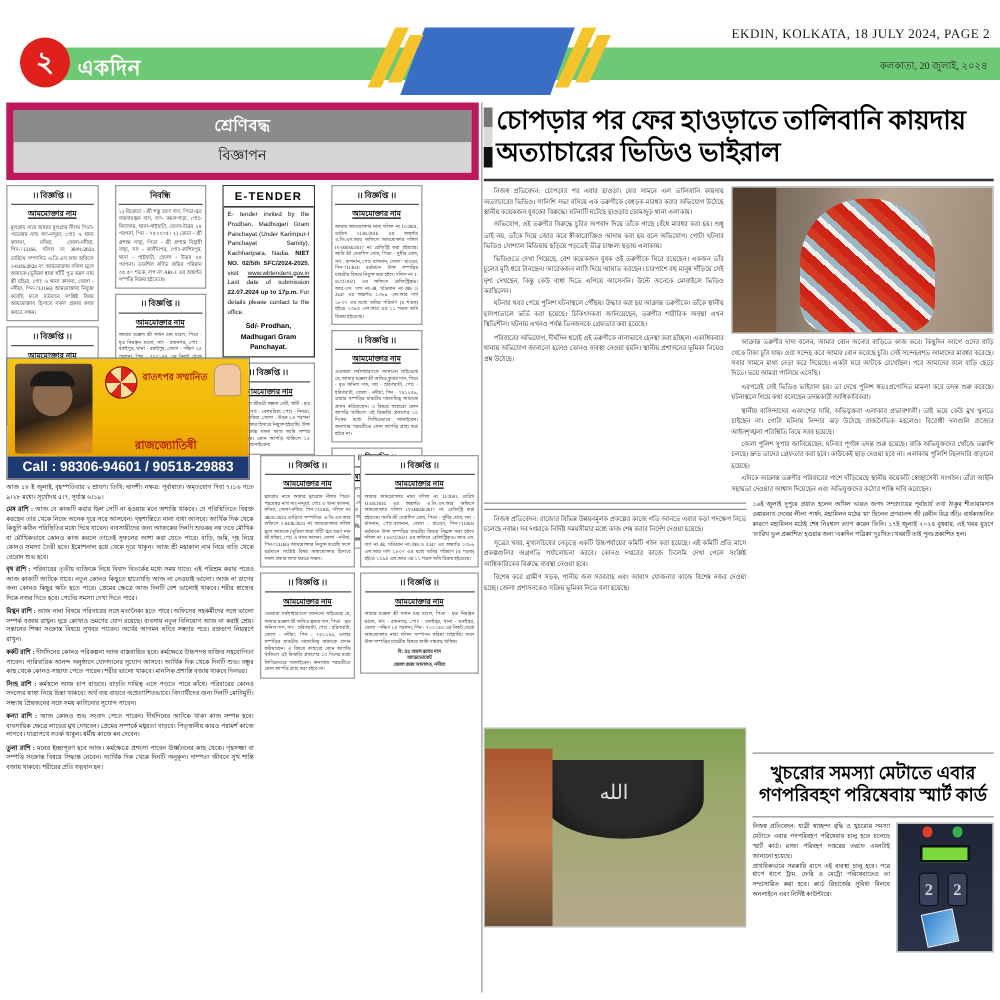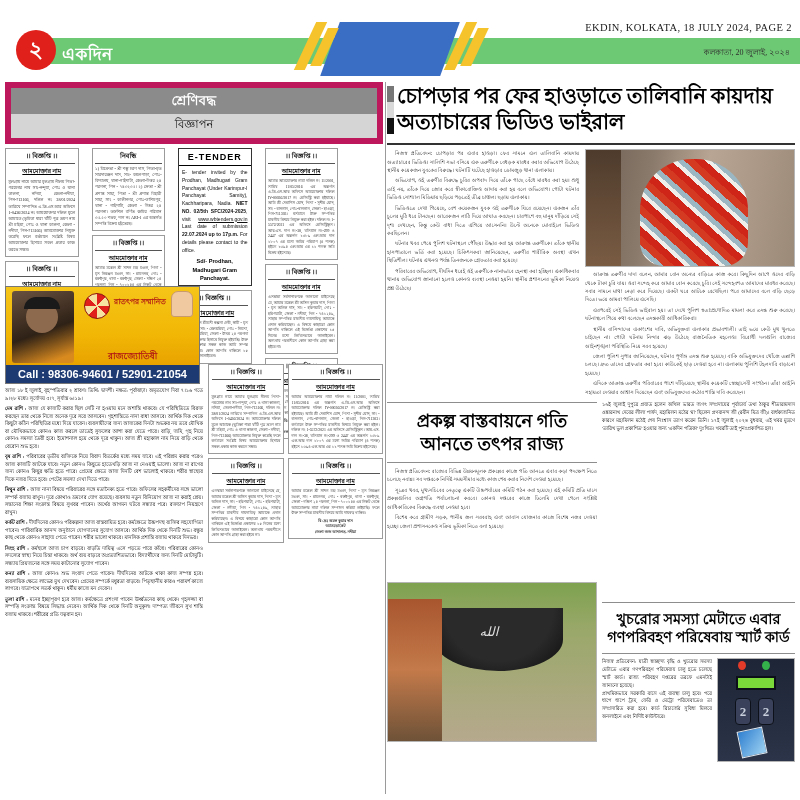--- a/index.html
+++ b/index.html
@@ -209,21 +209,21 @@
   }
 
   
   .photo-street { height: 160px; background: linear-gradient(180deg,#7ea24f 0%, #9aa86a 30%, #b6a98d 100%); }
   .photo-street:before {
     content:""; position:absolute; left:22%; top:16%; width:62%; height:40%;
     background: radial-gradient(ellipse at 50% 0%, #2a2a2a 0 60%, #0d0d0d 100%);
     border-radius: 0 0 60% 60%;
   }
   .photo-street .arabic {
-    position:absolute; left:44%; top:26%; color:#ddd; font-size: 13px; z-index:3;font-style:italic;
+    position:absolute; left:44%; top:26%; color:#ddd; font-size: 16px; z-index:3;
   }
   .photo-street:after {
     content:""; position:absolute; left:0; top:10%; width:26%; height:90%;
     background: linear-gradient(180deg,#a8562e 0%, #c47a4a 50%, #6e5238 100%);
   }
 
   
   .photo-card { height: 104px; background: linear-gradient(180deg,#1d2536 0%, #2b3448 100%); }
   .photo-card .screen {
     position:absolute; left: 24%; top: 16%; width: 52%; height: 14%;
@@ -356,21 +356,21 @@
 
       <div style="position:absolute; left:0; top:200px; width:198px;">
         <div class="astro-ad">
           <div class="astro-top">
             <div class="astro-face"></div>
             <div class="astro-wheel"></div>
             <div class="astro-tagline">রাতৎপর সম্মানিত</div>
             <div class="astro-hand"></div>
             <div class="astro-rajjo">রাজজ্যোতিষী</div>
           </div>
-          <div class="astro-call">Call : 98306-94601 / 52901-21054</div>
+          <div class="astro-call">Call : 98306-94601 / 90518-29883</div>
         </div>
 
         <div class="horo-date">আজ ১৮ ই জুলাই, বৃহস্পতিবার ২ শ্রাবণ। তিথি: দ্বাদশী। নক্ষত্র: পূর্বাষাঢ়া। অমৃতযোগ দিবা ৭।১৬ গতে ৯।২৮ মধ্যে। সূর্যোদয় ৫।৭, সূর্যাস্ত ৬।১৯।</div>
         <div id="horo-list">
             <div class="horo-sign"><b>মেষ রাশি : </b><span>আজ যে কাজটি করার ছিল সেটি না হওয়ায় মনে অশান্তি থাকবে। যে পরিস্থিতিতে বিরক্ত করছেন তার থেকে নিজে অনেক দূরে সরে আসবেন। গৃহশান্তিতে নানা বাধা আসবে। আর্থিক দিক থেকে কিছুটা কঠিন পরিস্থিতির মধ্যে দিয়ে যাবেন। ব্যবসায়ীদের জন্য আজকের দিনটা শুভকর নয় তবে মৌখিক বা মৌখিকভাবে কোনও কাজ করলে তাতেই সুফলের আশা করা যেতে পারে। বাড়ি, জমি, গৃহ নিয়ে কোনও সমস্যা তৈরী হবে। ইমোশনাল হয়ে থেকে দূরে থাকুন। আজ শ্রী মহাকাল নাম নিয়ে বাড়ি থেকে বেরোন শুভ হবে।</span></div>
             <div class="horo-sign"><b>বৃষ রাশি : </b><span>পরিবারের তৃতীয় ব্যক্তিকে নিয়ে বিবাদ বিতর্কের মধ্যে সময় যাবে। এই পরিশ্রম করার পরেও আজ কাজটি আটকে যাবে। নতুন কোনও কিছুতে হাতেখড়ি আজ না নেওয়াই ভালো। আজ না রাগের জন্য কোনও কিছুর ক্ষতি হতে পারে। প্রেমের ক্ষেত্রে আজ দিনটি বেশ ভালোই থাকবে। শরীর স্বাস্থ্যের দিকে নজর দিতে হবে। পেটের সমস্যা দেখা দিতে পারে।</span></div>
             <div class="horo-sign"><b>মিথুন রাশি : </b><span>আজ নানা বিষয়ে পরিবারের সঙ্গে মতানৈক্য হতে পারে। অফিসের সহকর্মীদের সঙ্গে ভালো সম্পর্ক বজায় রাখুন। দূরে কোথাও ভ্রমণের যোগ রয়েছে। ব্যবসায় নতুন বিনিয়োগ আজ না করাই শ্রেয়। সন্তানের শিক্ষা সংক্রান্ত বিষয়ে সুখবর পাবেন। অর্থের আগমন ঘটবে সন্ধ্যার পরে। রক্তচাপ নিয়ন্ত্রণে রাখুন।</span></div>
             <div class="horo-sign"><b>কর্কট রাশি : </b><span>দীর্ঘদিনের কোনও পরিকল্পনা আজ বাস্তবায়িত হবে। কর্মক্ষেত্রে উচ্চপদস্থ ব্যক্তির সহযোগিতা পাবেন। পারিবারিক আনন্দ অনুষ্ঠানে যোগদানের সুযোগ আসবে। আর্থিক দিক থেকে দিনটি শুভ। বন্ধুর কাছ থেকে কোনও সাহায্য পেতে পারেন। শরীর ভালো থাকবে। মানসিক প্রশান্তি বজায় থাকবে দিনভর।</span></div>
             <div class="horo-sign"><b>সিংহ রাশি : </b><span>কর্মস্থলে আজ চাপ বাড়বে। বাড়তি দায়িত্ব এসে পড়তে পারে কাঁধে। পরিবারের কোনও সদস্যের স্বাস্থ্য নিয়ে চিন্তা থাকবে। অর্থ ব্যয় বাড়বে অপ্রত্যাশিতভাবে। বিদ্যার্থীদের জন্য দিনটি মোটামুটি। সন্ধ্যায় প্রিয়জনের সঙ্গে সময় কাটানোর সুযোগ পাবেন।</span></div>
             <div class="horo-sign"><b>কন্যা রাশি : </b><span>আজ কোনও শুভ সংবাদ পেতে পারেন। দীর্ঘদিনের আটকে থাকা কাজ সম্পন্ন হবে। ব্যবসায়িক ক্ষেত্রে লাভের মুখ দেখবেন। প্রেমের সম্পর্কে মধুরতা বাড়বে। পিতৃস্থানীয় কারও পরামর্শ কাজে লাগবে। যাত্রাপথে সতর্ক থাকুন। ধর্মীয় কাজে মন দেবেন।</span></div>
@@ -431,21 +431,20 @@
               <p>এরপরেই সেই ভিডিও ভাইরাল হয়। তা দেখে পুলিশ স্বতঃপ্রণোদিত মামলা করে তদন্ত শুরু করেছে। ঘটনাস্থলে গিয়ে কথা বলেছেন তদন্তকারী আধিকারিকরা।</p>
               <p>স্থানীয় বাসিন্দাদের একাংশের দাবি, অভিযুক্তরা এলাকার প্রভাবশালী। তাই ভয়ে কেউ মুখ খুলতে চাইছেন না। গোটা ঘটনায় নিন্দার ঝড় উঠেছে রাজনৈতিক মহলেও। বিরোধী দলগুলি রাজ্যের আইনশৃঙ্খলা পরিস্থিতি নিয়ে সরব হয়েছে।</p>
               <p>জেলা পুলিশ সুপার জানিয়েছেন, ঘটনার পূর্ণাঙ্গ তদন্ত শুরু হয়েছে। বাকি অভিযুক্তদের খোঁজে তল্লাশি চলছে। দ্রুত তাদের গ্রেফতার করা হবে। কাউকেই ছাড় দেওয়া হবে না। এলাকায় পুলিশি টহলদারি বাড়ানো হয়েছে।</p>
               <p>এদিকে আক্রান্ত তরুণীর পরিবারের পাশে দাঁড়িয়েছে স্থানীয় কয়েকটি স্বেচ্ছাসেবী সংগঠন। তাঁরা আইনি সহায়তা দেওয়ার আশ্বাস দিয়েছেন এবং অভিযুক্তদের কঠোর শাস্তি দাবি করেছেন।</p>
             </div>
         </div>
       </div>
 
       <div style="position:absolute; left:0; top:316px; width:210px;">
         <div class="rule"></div>
-        <div class="sec-headline">প্রকল্প বাস্তবায়নে গতি আনতে তৎপর রাজ্য</div>
         <div class="rule"></div>
         <div class="news-txt" style="margin-top:3px" id="second-body">
             <p>নিজস্ব প্রতিবেদন: রাজ্যের বিভিন্ন উন্নয়নমূলক প্রকল্পের কাজে গতি আনতে এবার কড়া পদক্ষেপ নিতে চলেছে নবান্ন। সব দপ্তরকে নির্দিষ্ট সময়সীমার মধ্যে কাজ শেষ করার নির্দেশ দেওয়া হয়েছে।</p>
             <p>সূত্রের খবর, মুখ্যসচিবের নেতৃত্বে একটি উচ্চপর্যায়ের কমিটি গঠন করা হয়েছে। এই কমিটি প্রতি মাসে প্রকল্পগুলির অগ্রগতি পর্যালোচনা করবে। কোনও দপ্তরের কাজে ঢিলেমি দেখা গেলে সংশ্লিষ্ট আধিকারিকের বিরুদ্ধে ব্যবস্থা নেওয়া হবে।</p>
             <p>বিশেষ করে গ্রামীণ সড়ক, পানীয় জল সরবরাহ এবং আবাস যোজনার কাজে বিশেষ নজর দেওয়া হচ্ছে। জেলা প্রশাসনকেও সক্রিয় ভূমিকা নিতে বলা হয়েছে।</p>
           </div>
       </div>
 
       <div style="position:absolute; left:215px; top:316px; width:193px;">
         <div class="caption-txt" style="margin-top:3px">১৬ই জুলাই দুপুরে প্রয়াত হলেন অখিল ভারত জগৎ সম্প্রদায়ের পূর্বাচার্য তথা ঠাকুর শীতারামদাস ওঙ্কারনাথ দেবের লীলা পার্ষদ, মহামিলন মঠের 'মা' ছিলেন প্রণবানন্দ জী (রবীন মিত্র জী)। বার্ধক্যজনিত কারণে মহামিলন মঠেই শেষ নিঃশ্বাস ত্যাগ করেন তিনি। ১৭ই জুলাই ২০২৪ বুধবার, এই খবর মুদ্রণে 'তারিখ ভুল প্রকাশিত' হওয়ার জন্য 'একদিন পত্রিকা' দুঃখিত। খবরটি তাই পুনঃপ্রকাশিত হল।</div>

